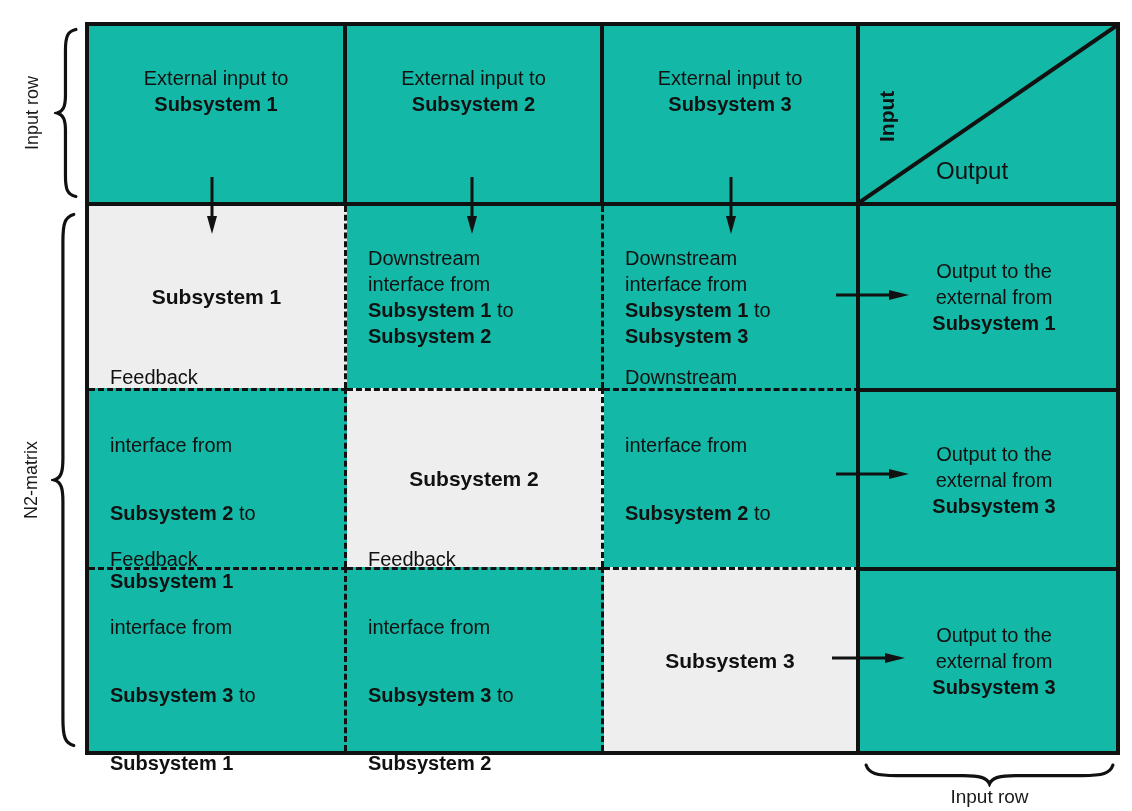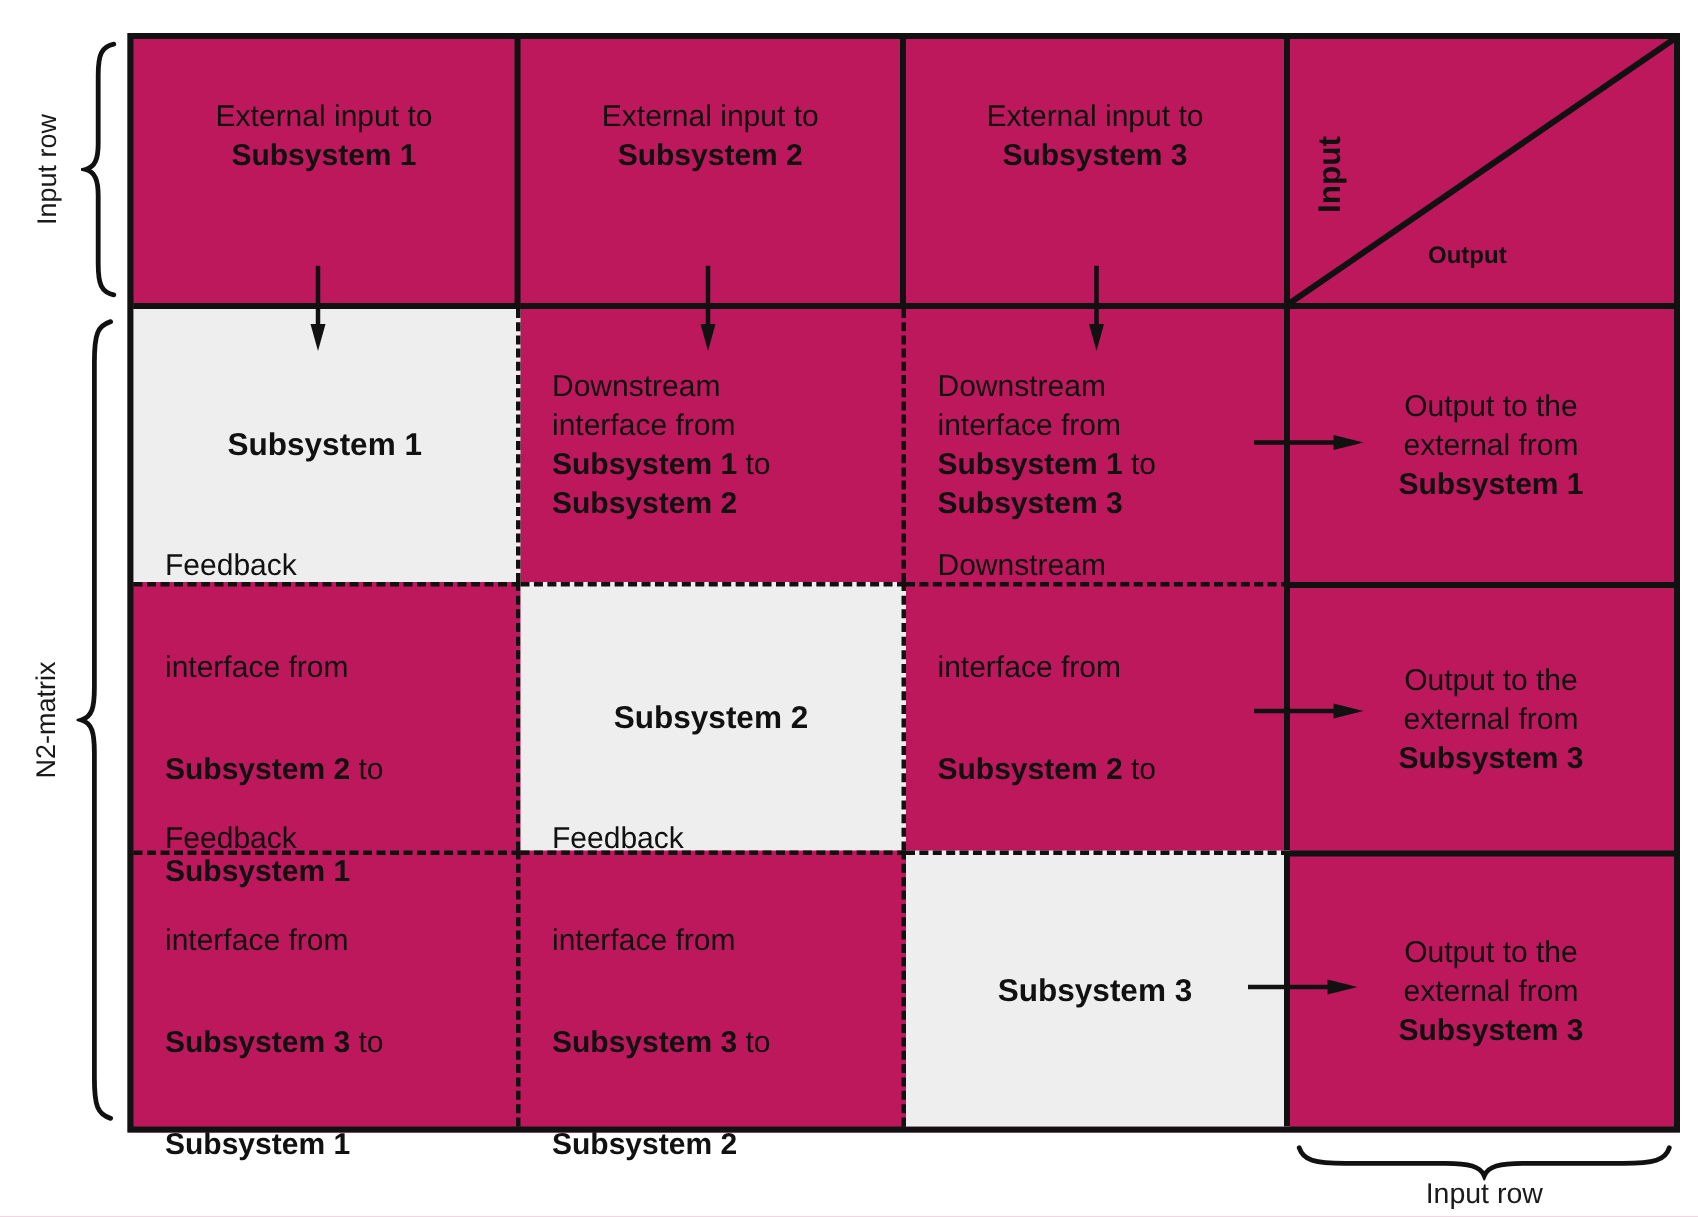--- a/index.html
+++ b/index.html
@@ -18,21 +18,21 @@
 
   
   .matrix {
     position: absolute;
     left: 85px; top: 22px;
     width: 1035px; height: 733px;
     border: 4px solid #111;
     display: grid;
     grid-template-columns: 258px 257px 256px 256px;
     grid-template-rows: 180px 182px 179px 184px;
-    background: #be185d;
+    background: #14b8a6;
   }
   .cell { position: relative; font-size: 20px; line-height: 26px; }
   .cell.shaded { background: #eeeeee; }
 
   
   .br-solid  { border-right: 4px solid #111; }
   .br-dash   { border-right: 3px dashed #111; }
   .bb-solid  { border-bottom: 4px solid #111; }
   .bt-dash   { border-top: 3px dashed #111; gap: 42px; }
   .bt-solid  { border-top: 4px solid #111; }
@@ -71,22 +71,22 @@
   
   .corner-cell { overflow: hidden; }
   .corner-cell svg.diag-line { position: absolute; left: 0; top: 0; width: 100%; height: 100%; }
   .corner-input {
     position: absolute; left: 12px; top: 30px; height: 120px; width: 30px;
     writing-mode: vertical-rl; transform: rotate(180deg);
     display: flex; align-items: center; justify-content: center;
     font-weight: bold; font-size: 21px;
   }
   .corner-output {
-    position: absolute; left: 92px; top: 132px;
-    font-weight: bold; font-size: 16px;
+    position: absolute; left: 76px; top: 132px;
+    font-weight: normal; font-size: 24px;
   }
 
   
   .vlabel {
     position: absolute;
     writing-mode: vertical-rl; transform: rotate(180deg);
     display: flex; align-items: center; justify-content: center;
     font-size: 18px; color: #1a1a1a; white-space: nowrap;
   }
   .vlabel.top-left  { left: 16px; top: 22px;  height: 181px; width: 32px; }

